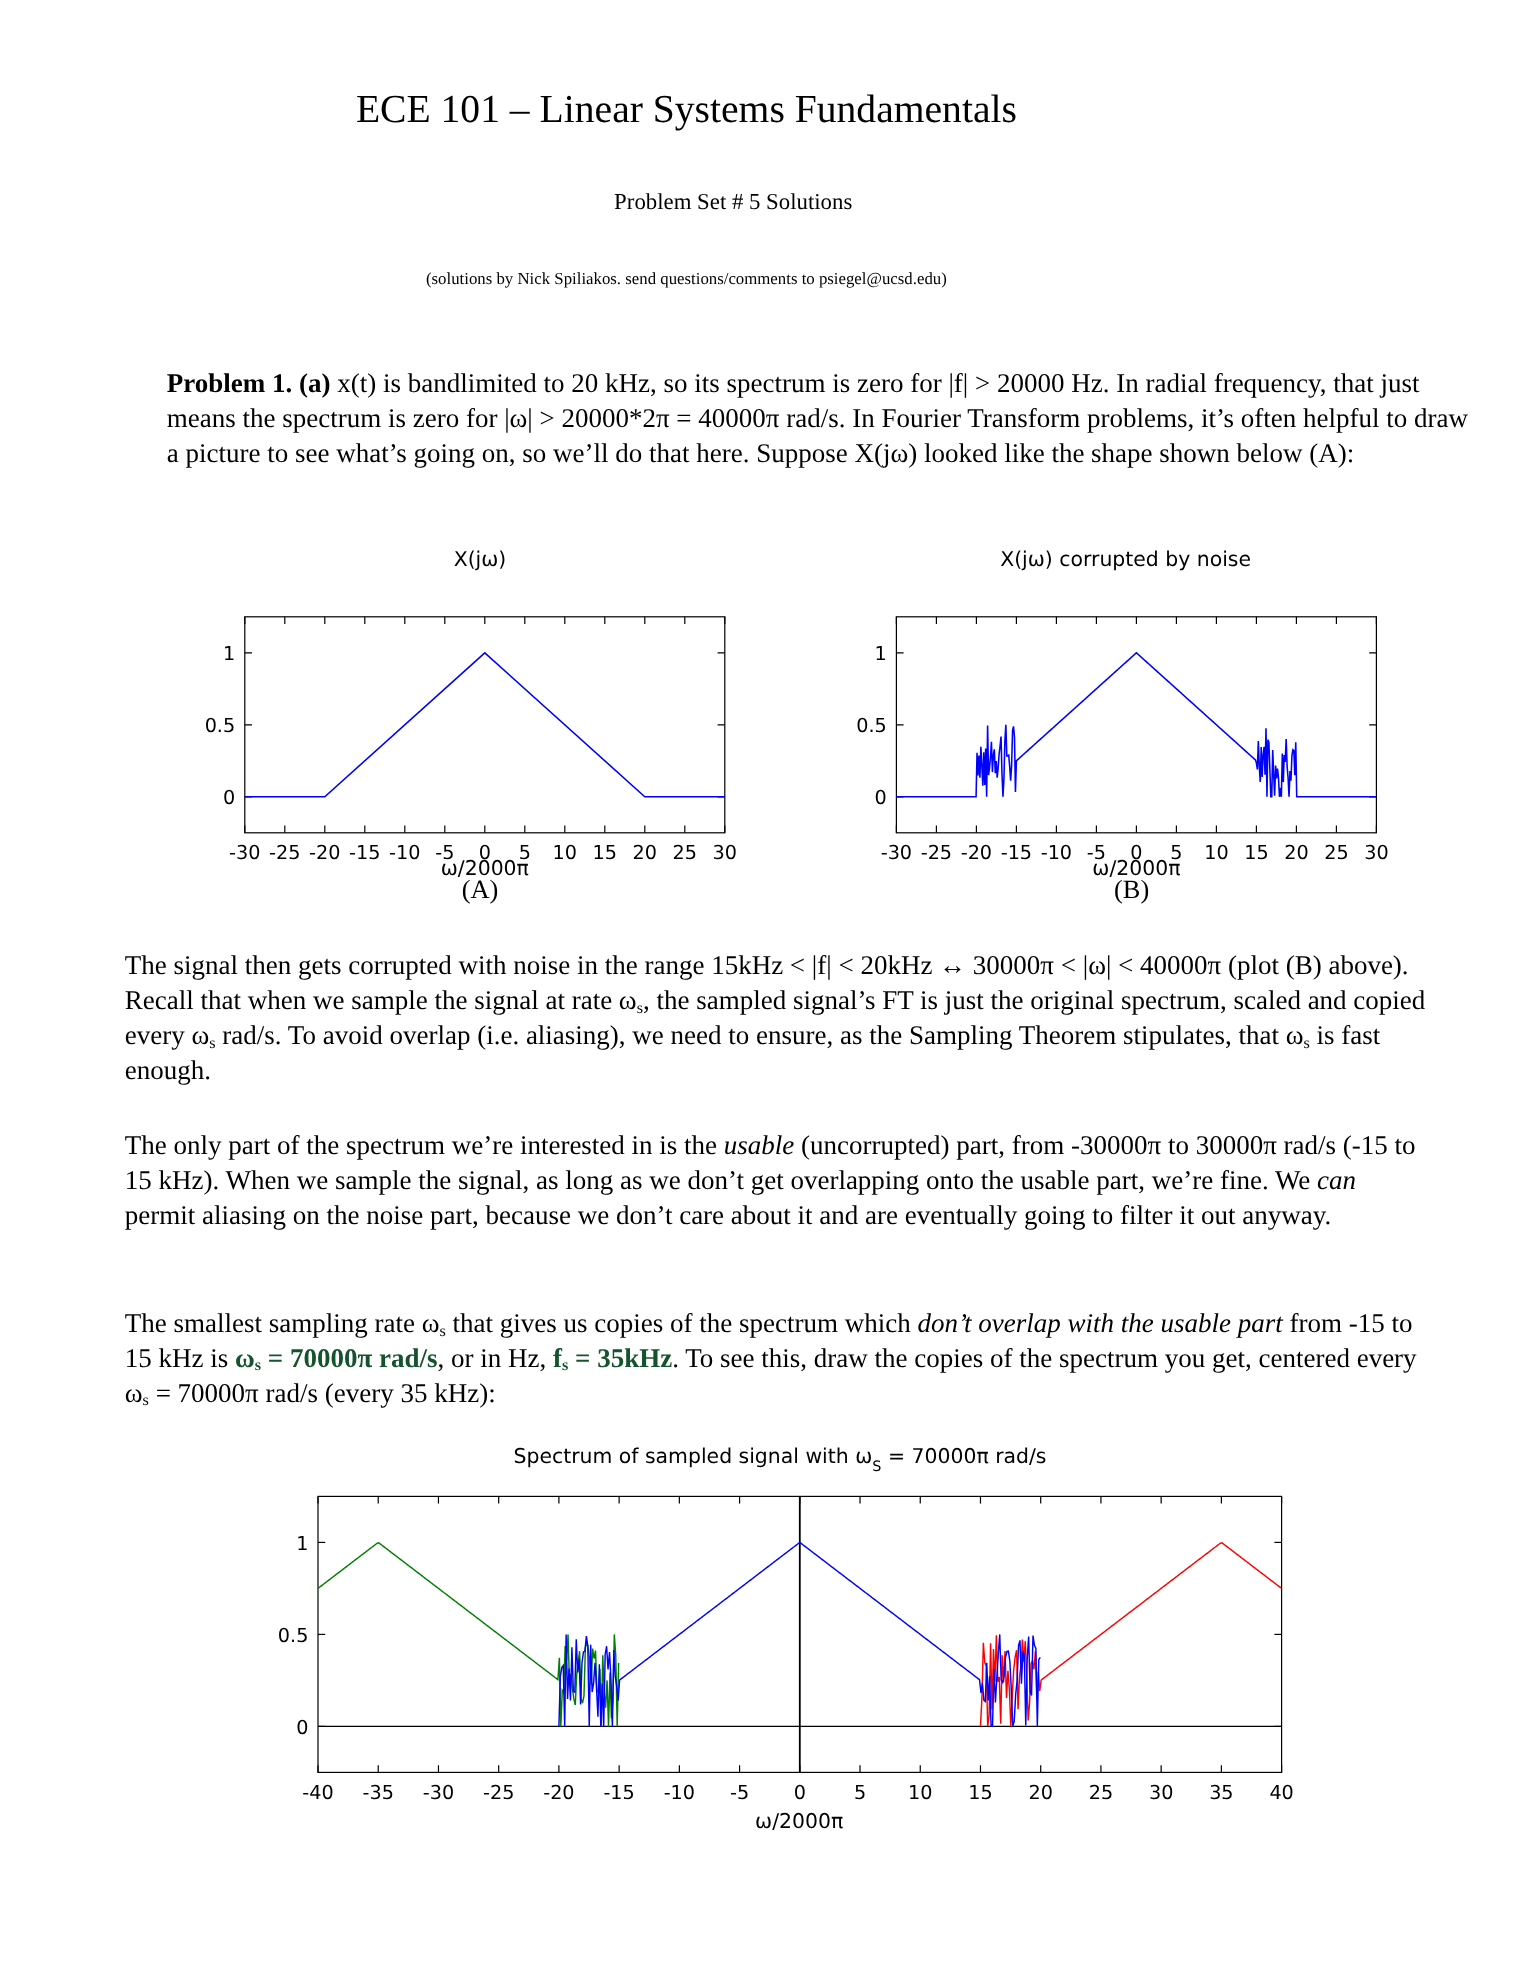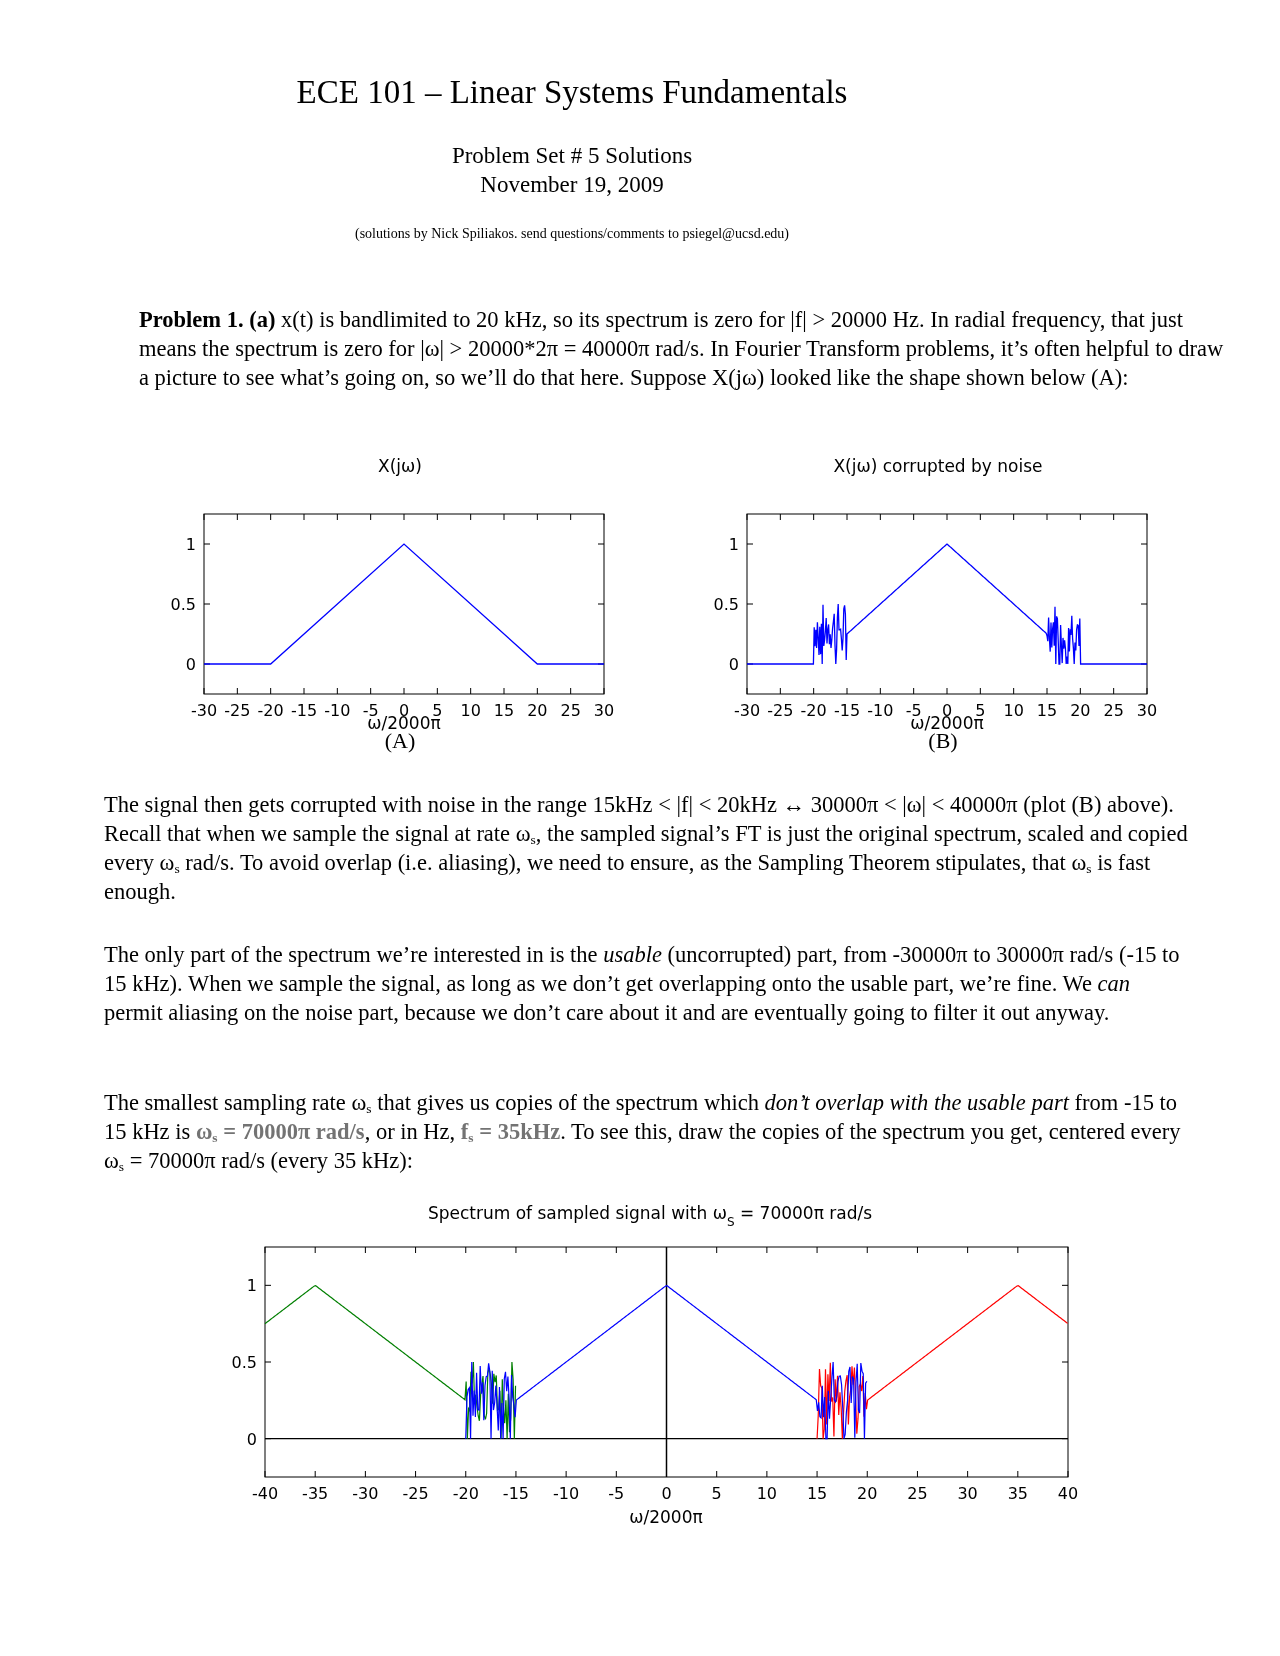--- a/index.html
+++ b/index.html
@@ -1,39 +1,38 @@
 <!DOCTYPE html>
 <html><head>
 <meta charset="utf-8">
 <style>
   html, body { margin: 0; padding: 0; background: #ffffff; }
   body { width: 1280px; height: 1656px; position: relative; overflow: hidden;
          font-family: "Liberation Serif", "DejaVu Serif", serif; color: #000; }
   .abs { position: absolute; }
   .center { text-align: center; left: 0; width: 1144px; }
   .title { top: 74px; font-size: 33px; }
-  .subtitle { top: 141px; font-size: 23px; line-height: 29px; }
+  .subtitle { top: 154px; font-size: 19px; line-height: 29px; padding-left: 39px; }
   .credit { top: 226px; font-size: 14px; }
   .para { left: 104px; width: 1090px; font-size: 22.5px; line-height: 29px; margin: 0; }
   .para b { font-weight: bold; }
   .para i { font-style: italic; }
-  .hl { color: #737373; font-weight: bold; }
+  .hl { color: #14532d; font-weight: bold; }
   sub { font-size: 60%; vertical-align: -3px; line-height: 0; }
   .fig { position: absolute; }
   .fig svg { display: block; }
   .plot-label { font-family: "DejaVu Sans", "Liberation Sans", sans-serif; }
   .caption { font-size: 22px; position: absolute; text-align: center; width: 60px; }
 </style>
 </head>
 <body>
 
 <div class="abs center title">ECE 101 – Linear Systems Fundamentals</div>
 <div class="abs center subtitle">
   <div>Problem Set # 5 Solutions</div>
-  <div>November 19, 2009</div>
 </div>
 <div class="abs center credit">(solutions by Nick Spiliakos. send questions/comments to psiegel@ucsd.edu)</div>
 
 <p class="abs para" style="top:305px;margin-left:35px;">
   <b>Problem 1.</b>
   <b>(a)</b><span> x(t) is bandlimited to 20 kHz, so its spectrum is zero for |f| &gt; 20000 Hz.  In radial frequency, that just means the spectrum is zero for |ω| &gt; 20000*2π = 40000π rad/s.  In Fourier Transform problems, it’s often helpful to draw a picture to see what’s going on, so we’ll do that here.  Suppose X(jω) looked like the shape shown below (A):</span>
 </p>
 
 <div class="fig" style="left:160px; top:448px;">
   <svg width="460" height="290" viewBox="0 0 460 290">

